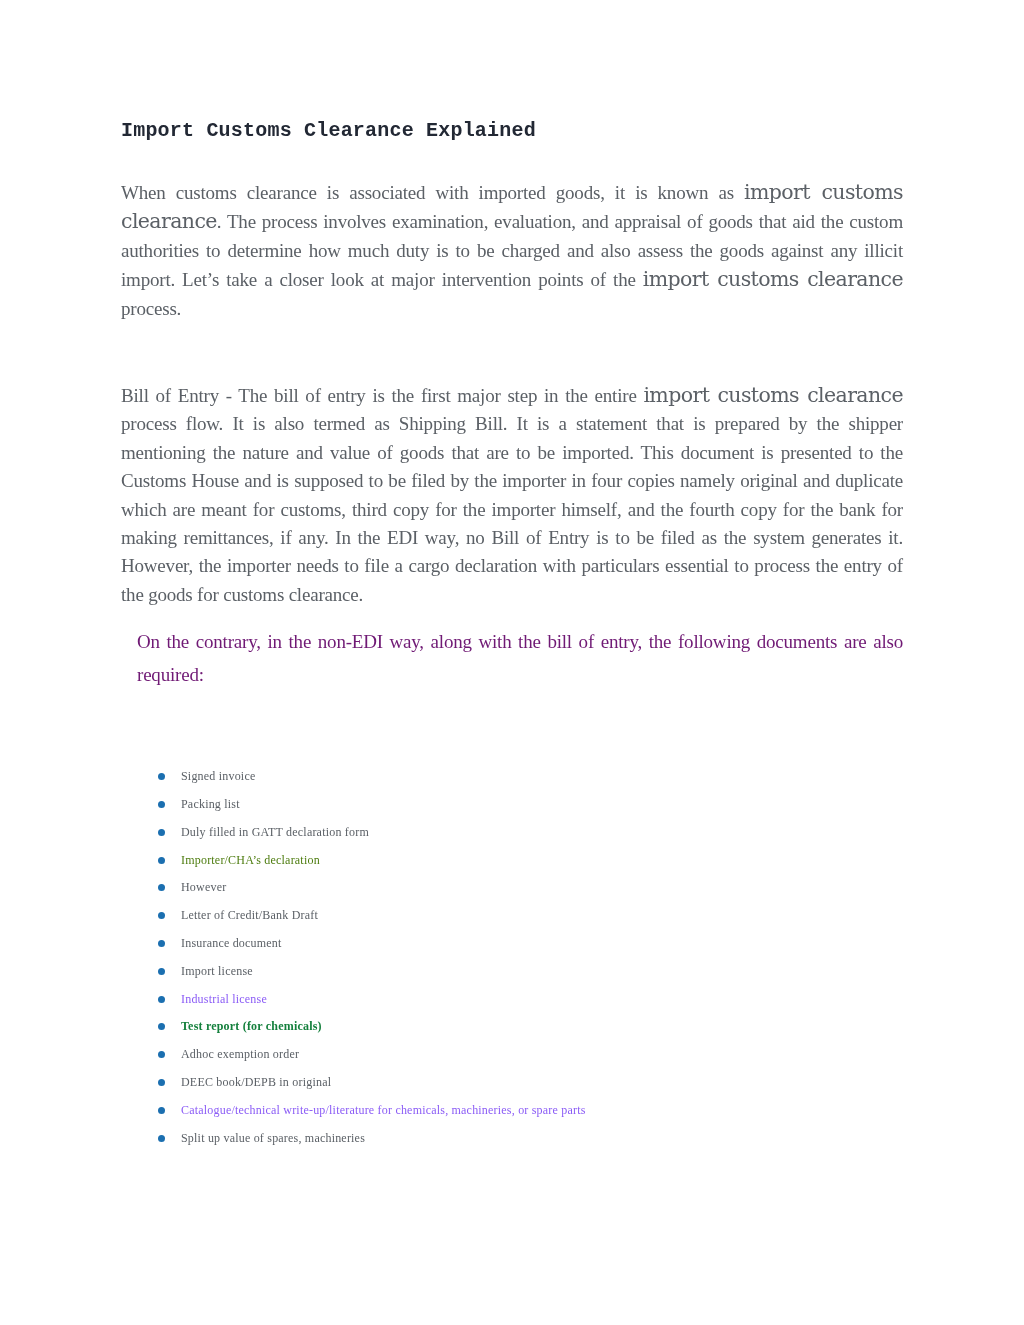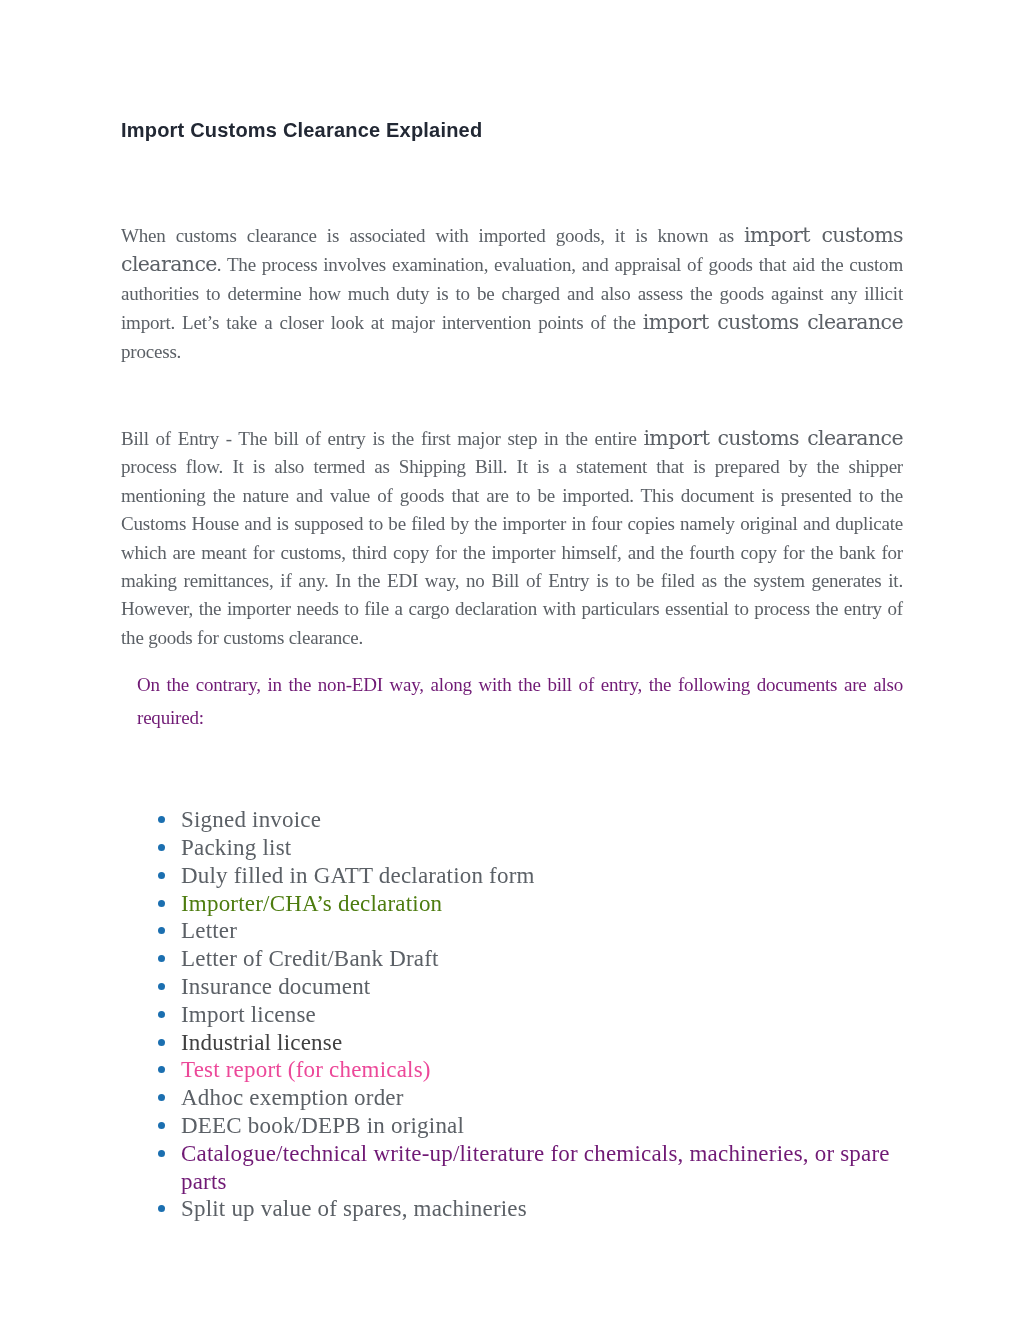--- a/index.html
+++ b/index.html
@@ -14,22 +14,22 @@
     font-family: "Liberation Serif", serif;
   }
   .page {
     box-sizing: border-box;
     width: 1024px;
     height: 1325px;
     padding: 118px 121px 0 121px;
     background: #ffffff;
   }
   h1.doc-title {
-    margin: 0 0 78px 0;
-    font-family: Liberation Sans, sans-serif;
+    margin: 0 0 35px 0;
+    font-family: Liberation Mono, monospace;
     font-weight: bold;
     font-size: 20px;
     line-height: 25px;
     letter-spacing: 0.2px;
     color: #222834;
   }
   .paragraphs p {
     margin: 0;
     font-size: 19px;
     line-height: 28.4px;
@@ -48,21 +48,21 @@
   }
   ul.doc-list {
     margin: 0;
     padding: 0;
     list-style: none;
   }
   ul.doc-list li {
     position: relative;
     padding-left: 60px;
     font-family: "Liberation Serif", serif;
-    font-size: 23px;
+    font-size: 12px;
     line-height: 27.8px;
     letter-spacing: 0.2px;
     color: #5b6066;
   }
   ul.doc-list .bullet {
     position: absolute;
     left: 37px;
     top: 10px;
     width: 7px;
     height: 7px;
@@ -80,24 +80,24 @@
       <p class="sp-large" style="color: rgb(91, 96, 102);"><span class="">When customs clearance is associated with imported goods, it is known as </span><span class="em">import customs clearance</span><span class="">. The process involves examination, evaluation, and appraisal of goods that aid the custom authorities to determine how much duty is to be charged and also assess the goods against any illicit import. Let’s take a closer look at major intervention points of the </span><span class="em">import customs clearance</span><span class=""> process.</span></p>
       <p class="sp-small" style="color: rgb(91, 96, 102);"><span class="">Bill of Entry - The bill of entry is the first major step in the entire </span><span class="em">import customs clearance</span><span class=""> process flow. It is also termed as Shipping Bill. It is a statement that is prepared by the shipper mentioning the nature and value of goods that are to be imported. This document is presented to the Customs House and is supposed to be filed by the importer in four copies namely original and duplicate which are meant for customs, third copy for the importer himself, and the fourth copy for the bank for making remittances, if any. In the EDI way, no Bill of Entry is to be filed as the system generates it. However, the importer needs to file a cargo declaration with particulars essential to process the entry of the goods for customs clearance.</span></p>
       <p class="sp-xlarge loose" style="color: #701a75; margin-left: 16px;"><span class="">On the contrary, in the non-EDI way, along with the bill of entry, the following documents are also required:</span></p>
     </div>
 
   <ul class="doc-list" id="doc-list">
       <li style="color: rgb(91, 96, 102);"><span class="bullet" style="background: rgb(27, 111, 176);"></span><span class="li-text">Signed invoice</span></li>
       <li style="color: rgb(91, 96, 102);"><span class="bullet" style="background: rgb(27, 111, 176);"></span><span class="li-text">Packing list</span></li>
       <li style="color: rgb(91, 96, 102);"><span class="bullet" style="background: rgb(27, 111, 176);"></span><span class="li-text">Duly filled in GATT declaration form</span></li>
       <li style="color: #4d7c0f;"><span class="bullet" style="background: rgb(27, 111, 176);"></span><span class="li-text">Importer/CHA’s declaration</span></li>
-      <li style="color: rgb(91, 96, 102);"><span class="bullet" style="background: rgb(27, 111, 176);"></span><span class="li-text">Letter</span></li>
+      <li style="color: rgb(91, 96, 102);"><span class="bullet" style="background: rgb(27, 111, 176);"></span><span class="li-text">However</span></li>
       <li style="color: rgb(91, 96, 102);"><span class="bullet" style="background: rgb(27, 111, 176);"></span><span class="li-text">Letter of Credit/Bank Draft</span></li>
       <li style="color: rgb(91, 96, 102);"><span class="bullet" style="background: rgb(27, 111, 176);"></span><span class="li-text">Insurance document</span></li>
       <li style="color: rgb(91, 96, 102);"><span class="bullet" style="background: rgb(27, 111, 176);"></span><span class="li-text">Import license</span></li>
-      <li style="color: #404040;"><span class="bullet" style="background: rgb(27, 111, 176);"></span><span class="li-text">Industrial license</span></li>
-      <li style="color: #ec4899;"><span class="bullet" style="background: rgb(27, 111, 176);"></span><span class="li-text">Test report (for chemicals)</span></li>
+      <li style="color: #8b5cf6;"><span class="bullet" style="background: rgb(27, 111, 176);"></span><span class="li-text">Industrial license</span></li>
+      <li style="color: #15803d; font-weight: bold;"><span class="bullet" style="background: rgb(27, 111, 176);"></span><span class="li-text">Test report (for chemicals)</span></li>
       <li style="color: rgb(91, 96, 102);"><span class="bullet" style="background: rgb(27, 111, 176);"></span><span class="li-text">Adhoc exemption order</span></li>
       <li style="color: rgb(91, 96, 102);"><span class="bullet" style="background: rgb(27, 111, 176);"></span><span class="li-text">DEEC book/DEPB in original</span></li>
-      <li style="color: #701a75;"><span class="bullet" style="background: rgb(27, 111, 176);"></span><span class="li-text">Catalogue/technical write-up/literature for chemicals, machineries, or spare parts</span></li>
+      <li style="color: #8b5cf6;"><span class="bullet" style="background: rgb(27, 111, 176);"></span><span class="li-text">Catalogue/technical write-up/literature for chemicals, machineries, or spare parts</span></li>
       <li style="color: rgb(91, 96, 102);"><span class="bullet" style="background: rgb(27, 111, 176);"></span><span class="li-text">Split up value of spares, machineries</span></li>
     </ul>
 </div>
 
 </body></html>

